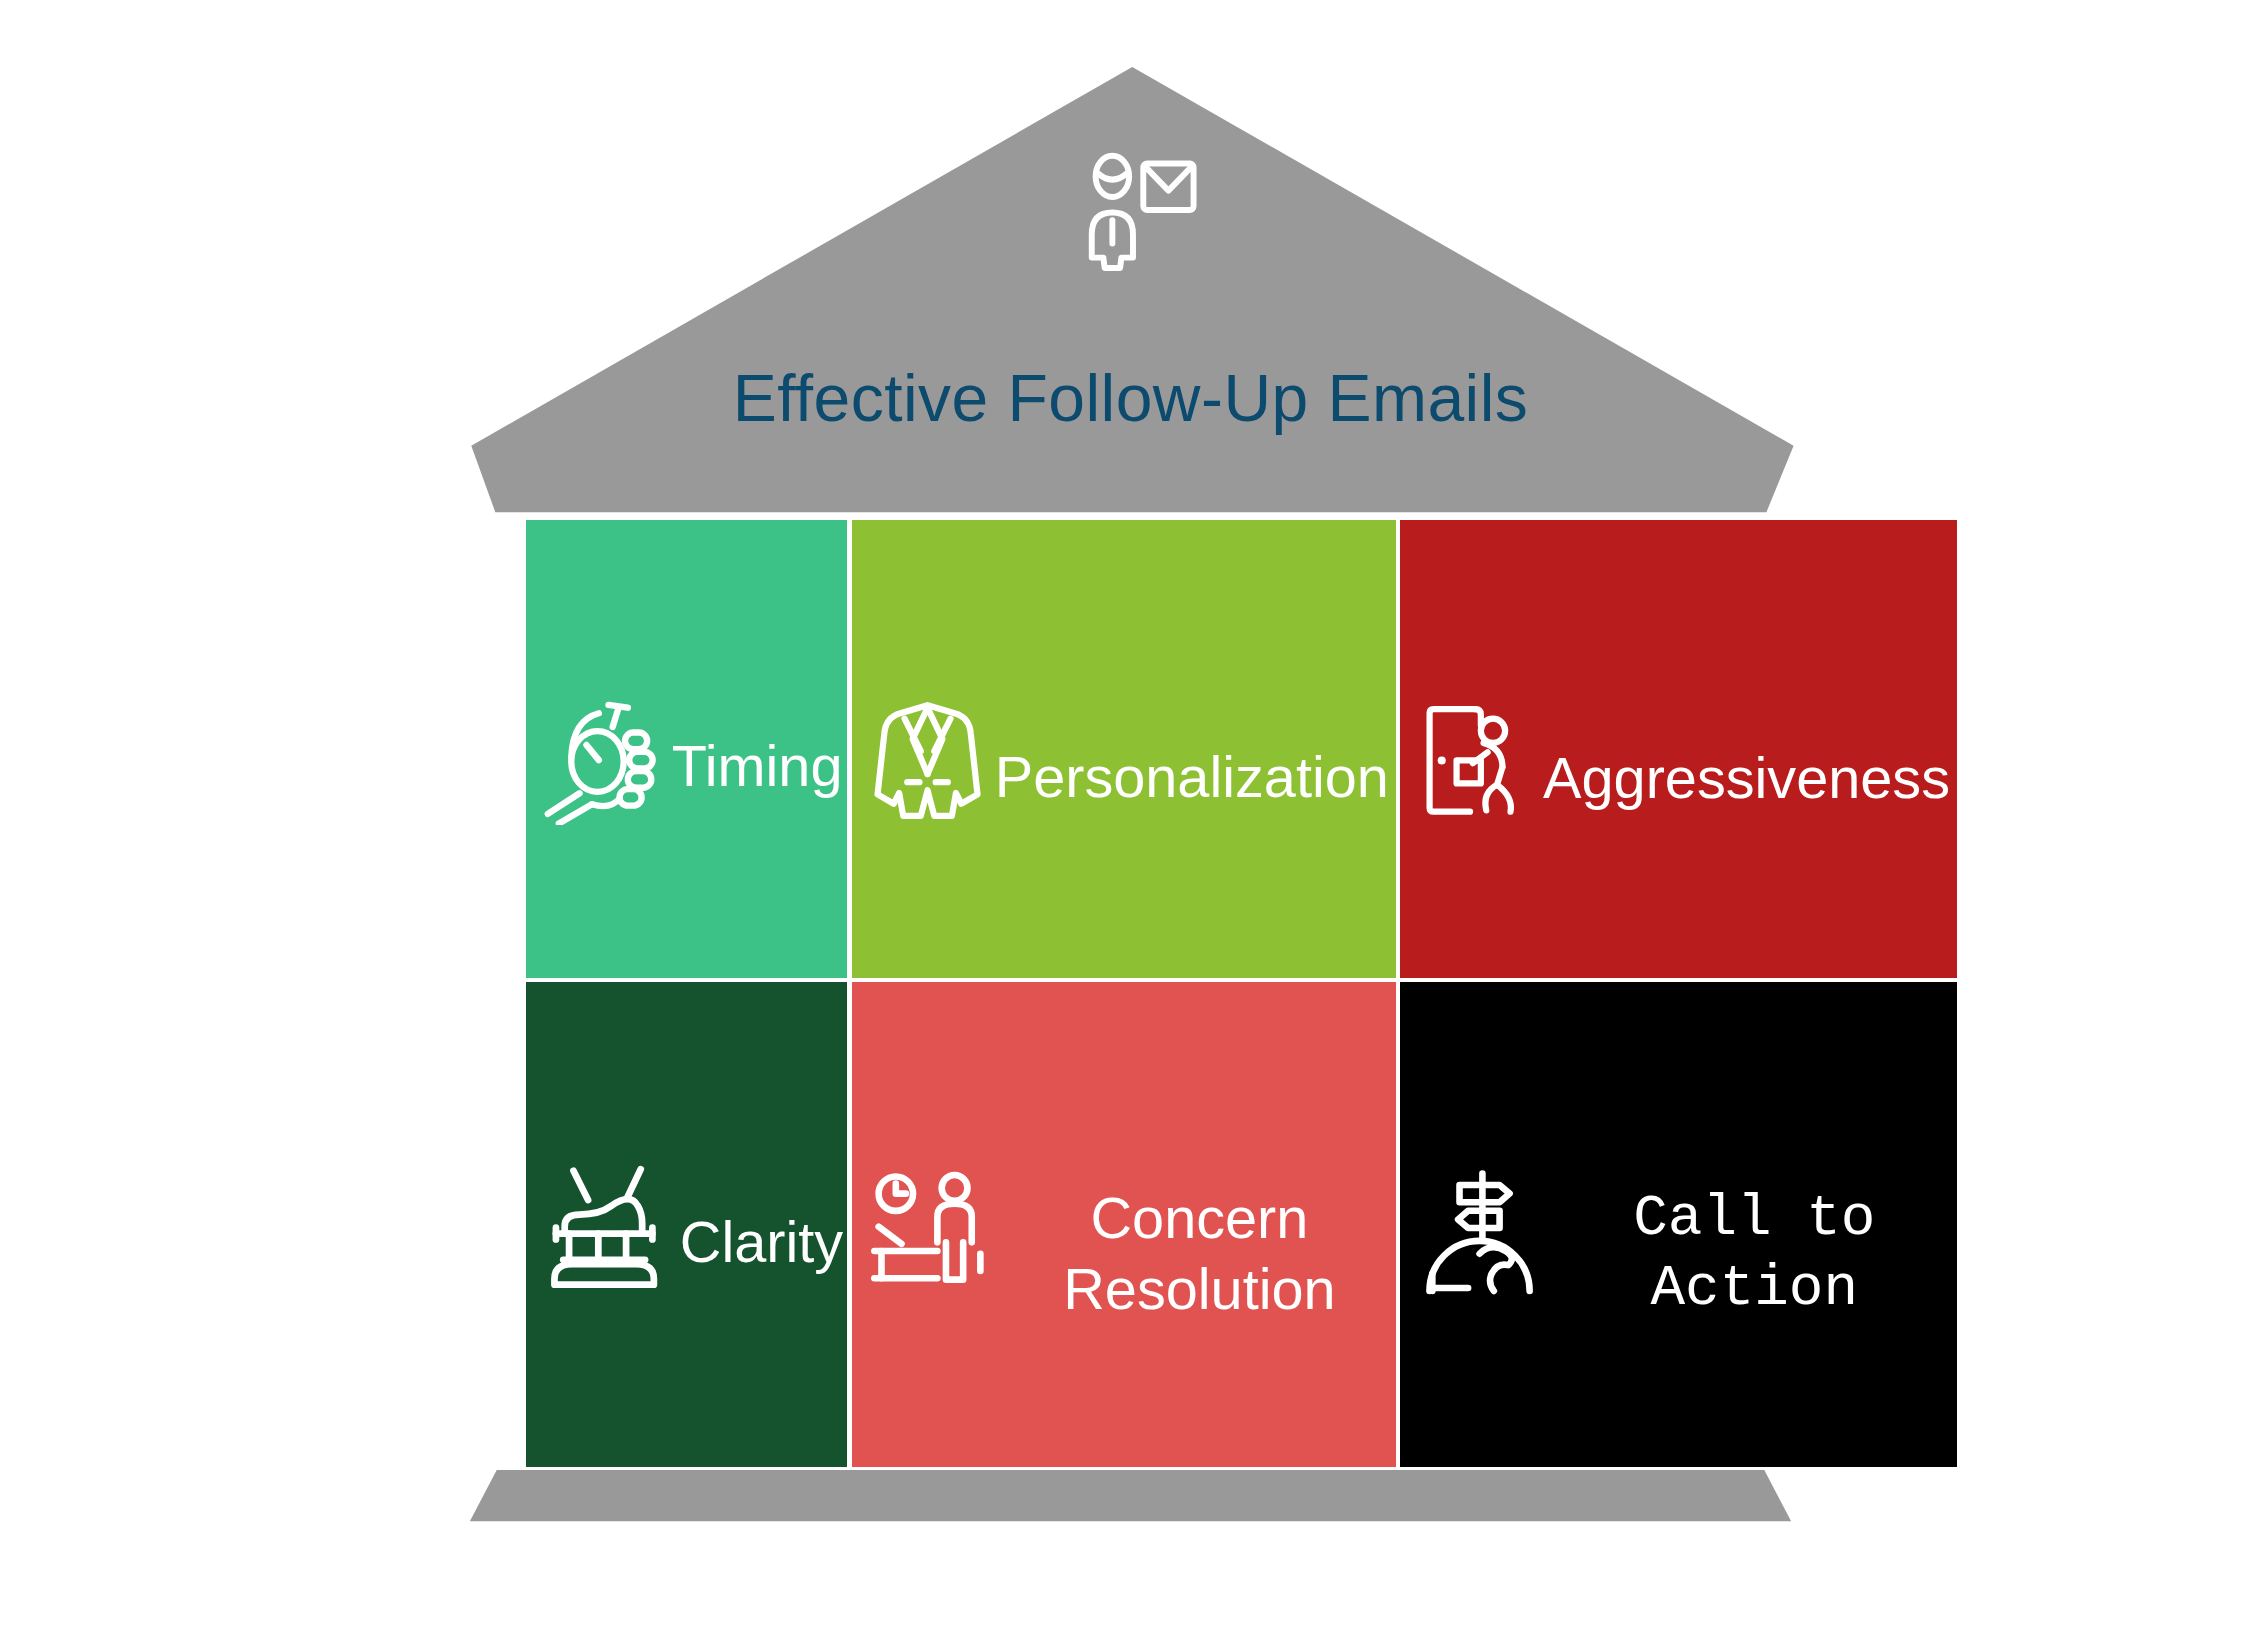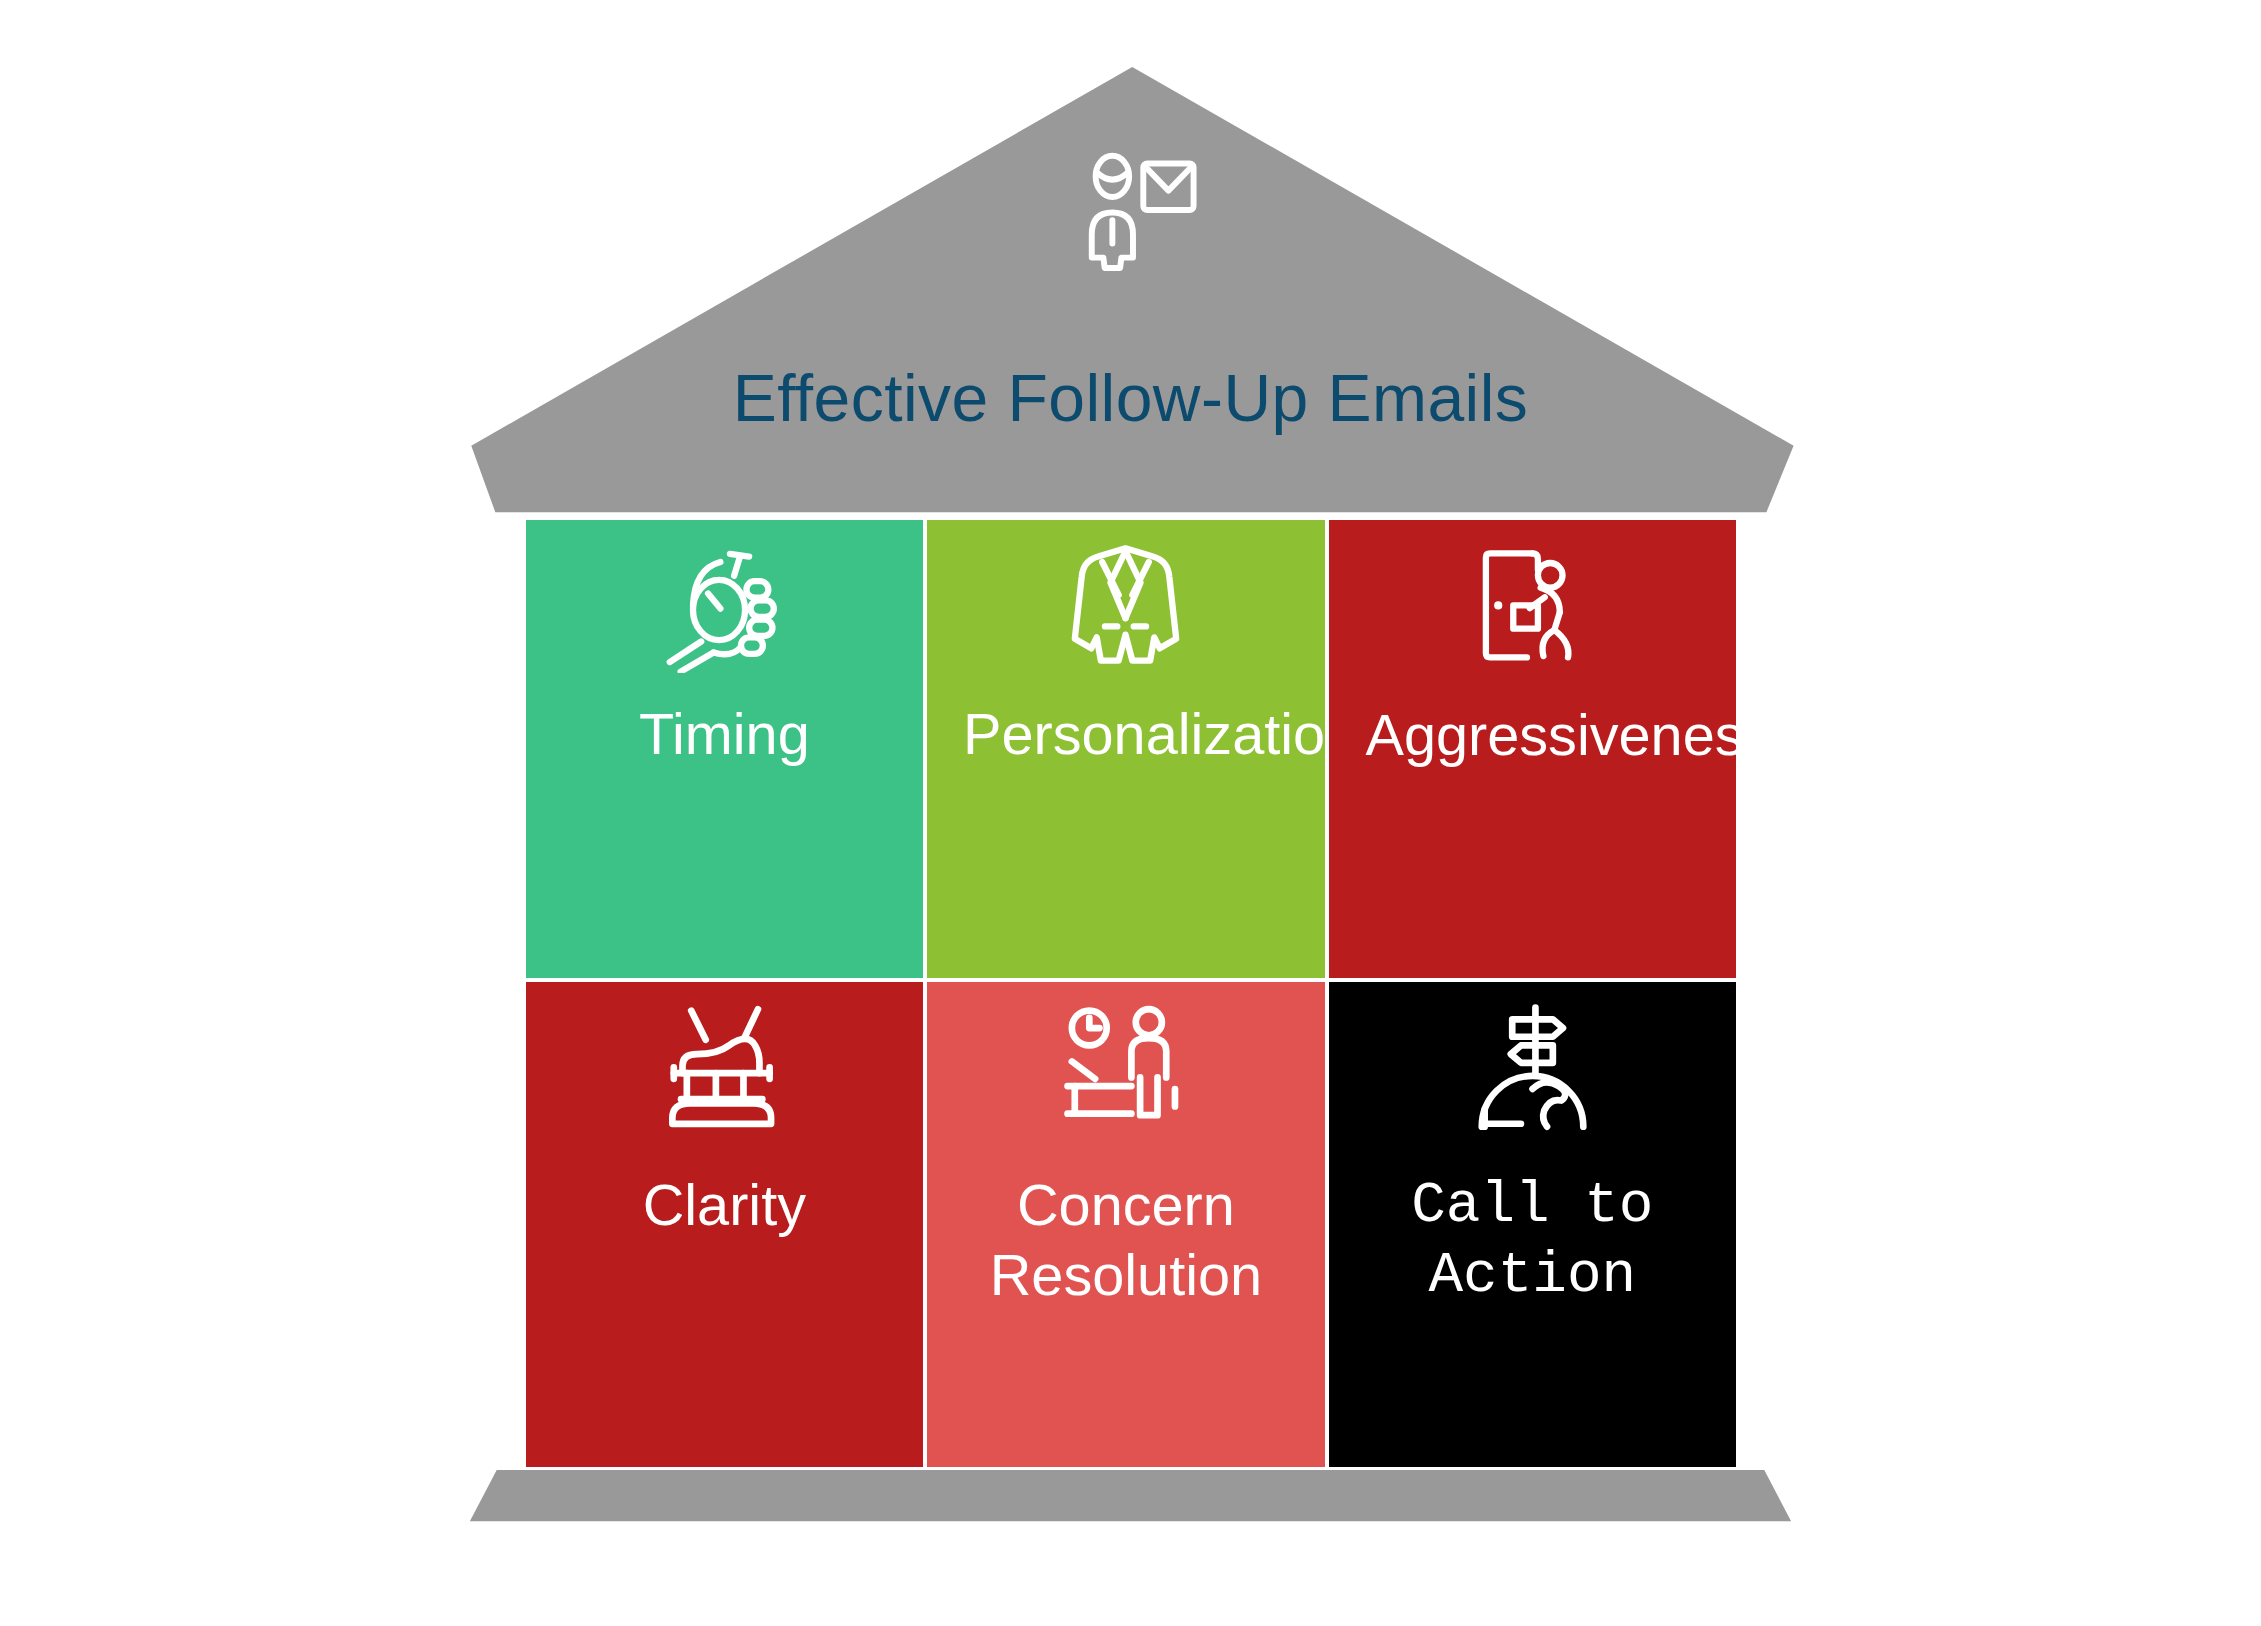--- a/index.html
+++ b/index.html
@@ -43,24 +43,25 @@
     position: absolute;
     left: 23.25%; top: 31.95%;
     width: 53.52%; height: 58.3%;
     display: grid;
     grid-template-columns: 1fr 1fr 1fr;
     grid-template-rows: 48.6fr 51.4fr;
     gap: 0.19vw;
   }
   .cell {
     display: flex;
-    flex-direction: column;
+    flex-direction: row;
     align-items: center;
     padding-top: 4.2%;
     box-sizing: border-box;
+    padding-left: 8px;
   }
   .cell .icon {
     height: 31%;
     aspect-ratio: 1 / 1;
     flex: 0 0 auto;
   }
   .cell .icon svg { width: 100%; height: 100%; }
   .cell .label {
     margin-top: 6.5%;
     color: #ffffff;
@@ -156,21 +157,21 @@
             <path d="M59 44 L48 52"></path>
             <rect x="36" y="50" width="18" height="17"></rect>
             <path d="M70 55 L66 68 Q55 74 58 87"></path>
             <path d="M66 68 Q78 77 76 88"></path>
           </g>
         </svg>
       </div>
       <div class="label">Aggressiveness</div>
     </div>
 
-    <div class="cell" style="background-color: #b91c1c;">
+    <div class="cell" style="background-color: #14532d;">
       <div class="icon">
         <svg viewBox="0 0 100 100">
           <g class="iconstroke">
             <path d="M27 8 L37 28"></path>
             <path d="M73 7 L64 26"></path>
             <path d="M21 51 V46 Q21 38 31 38 Q45 38 53 32 Q66 23 71 32 Q74 37 74 44 V51"></path>
             <path d="M15 51 H81"></path>
             <path d="M15 47 V55"></path>
             <path d="M81 47 V55"></path>
             <path d="M24 51 V69"></path>

